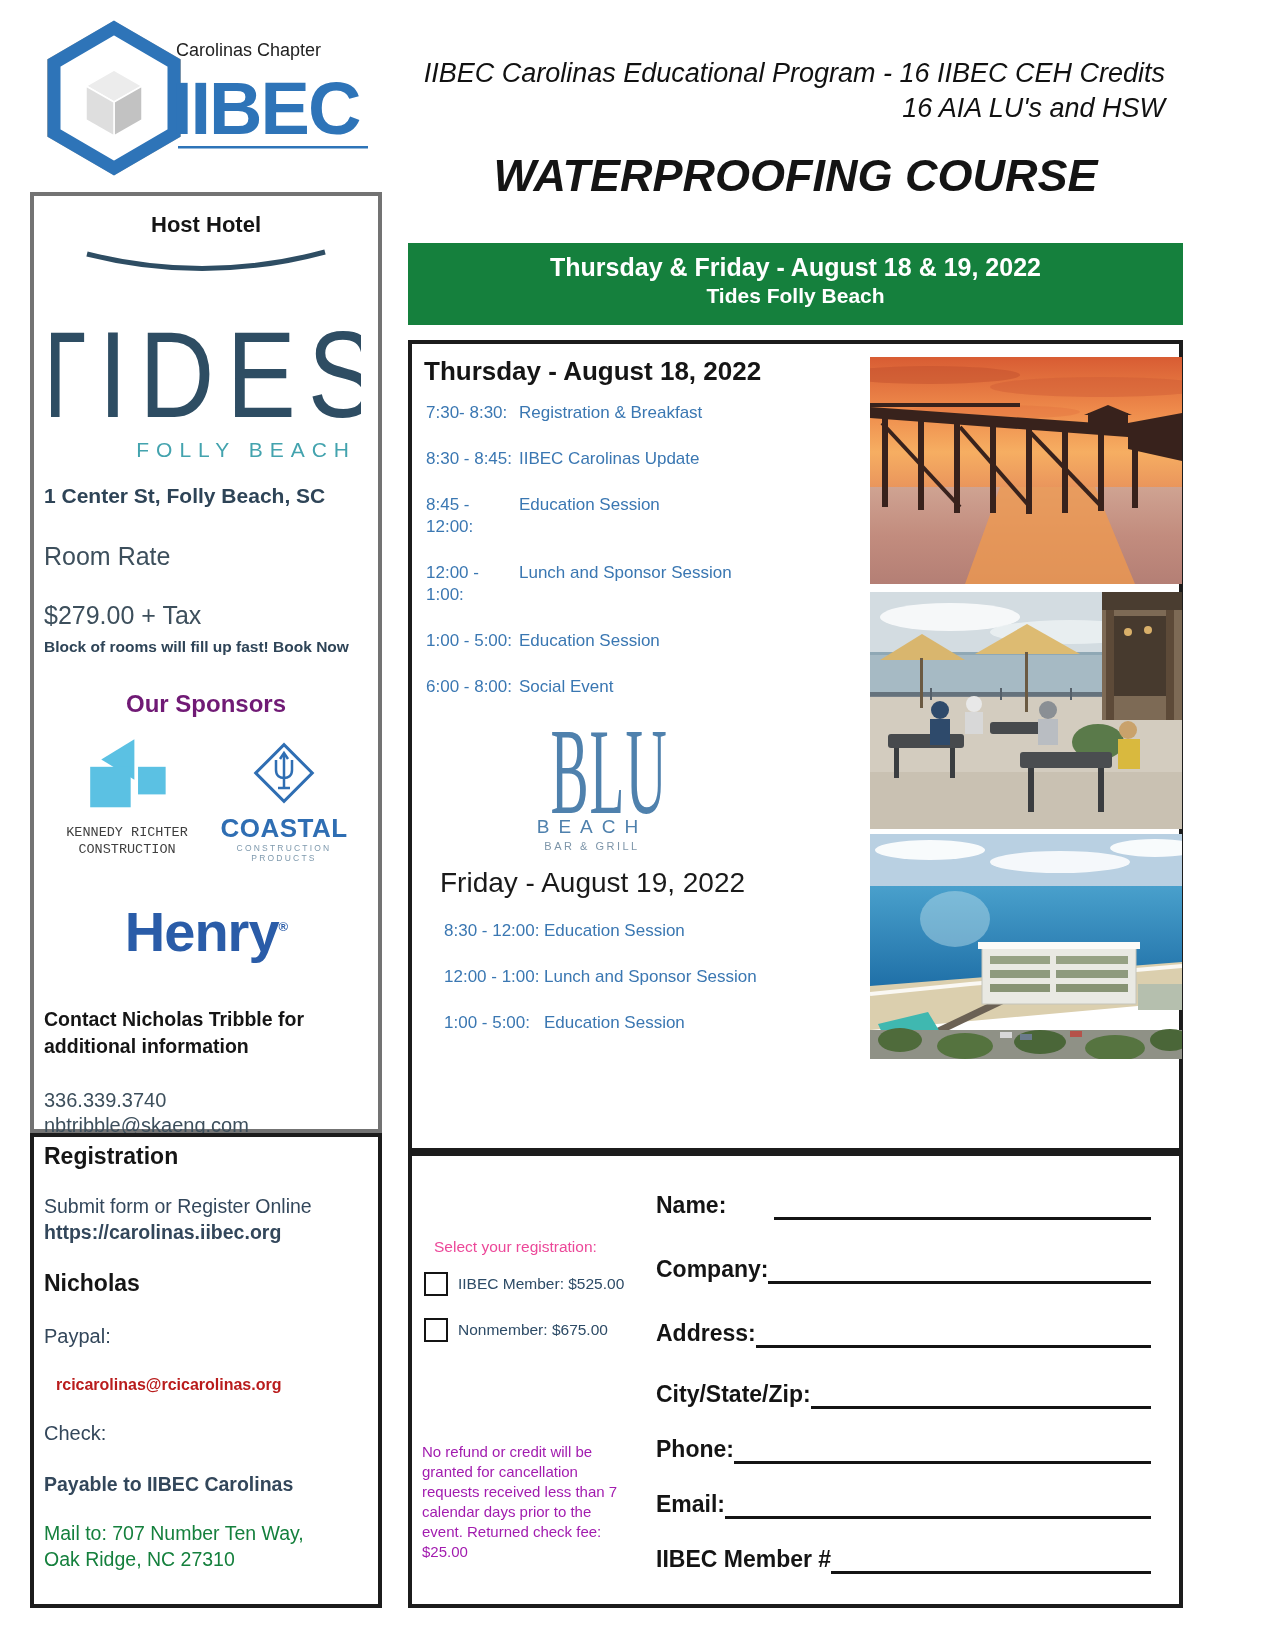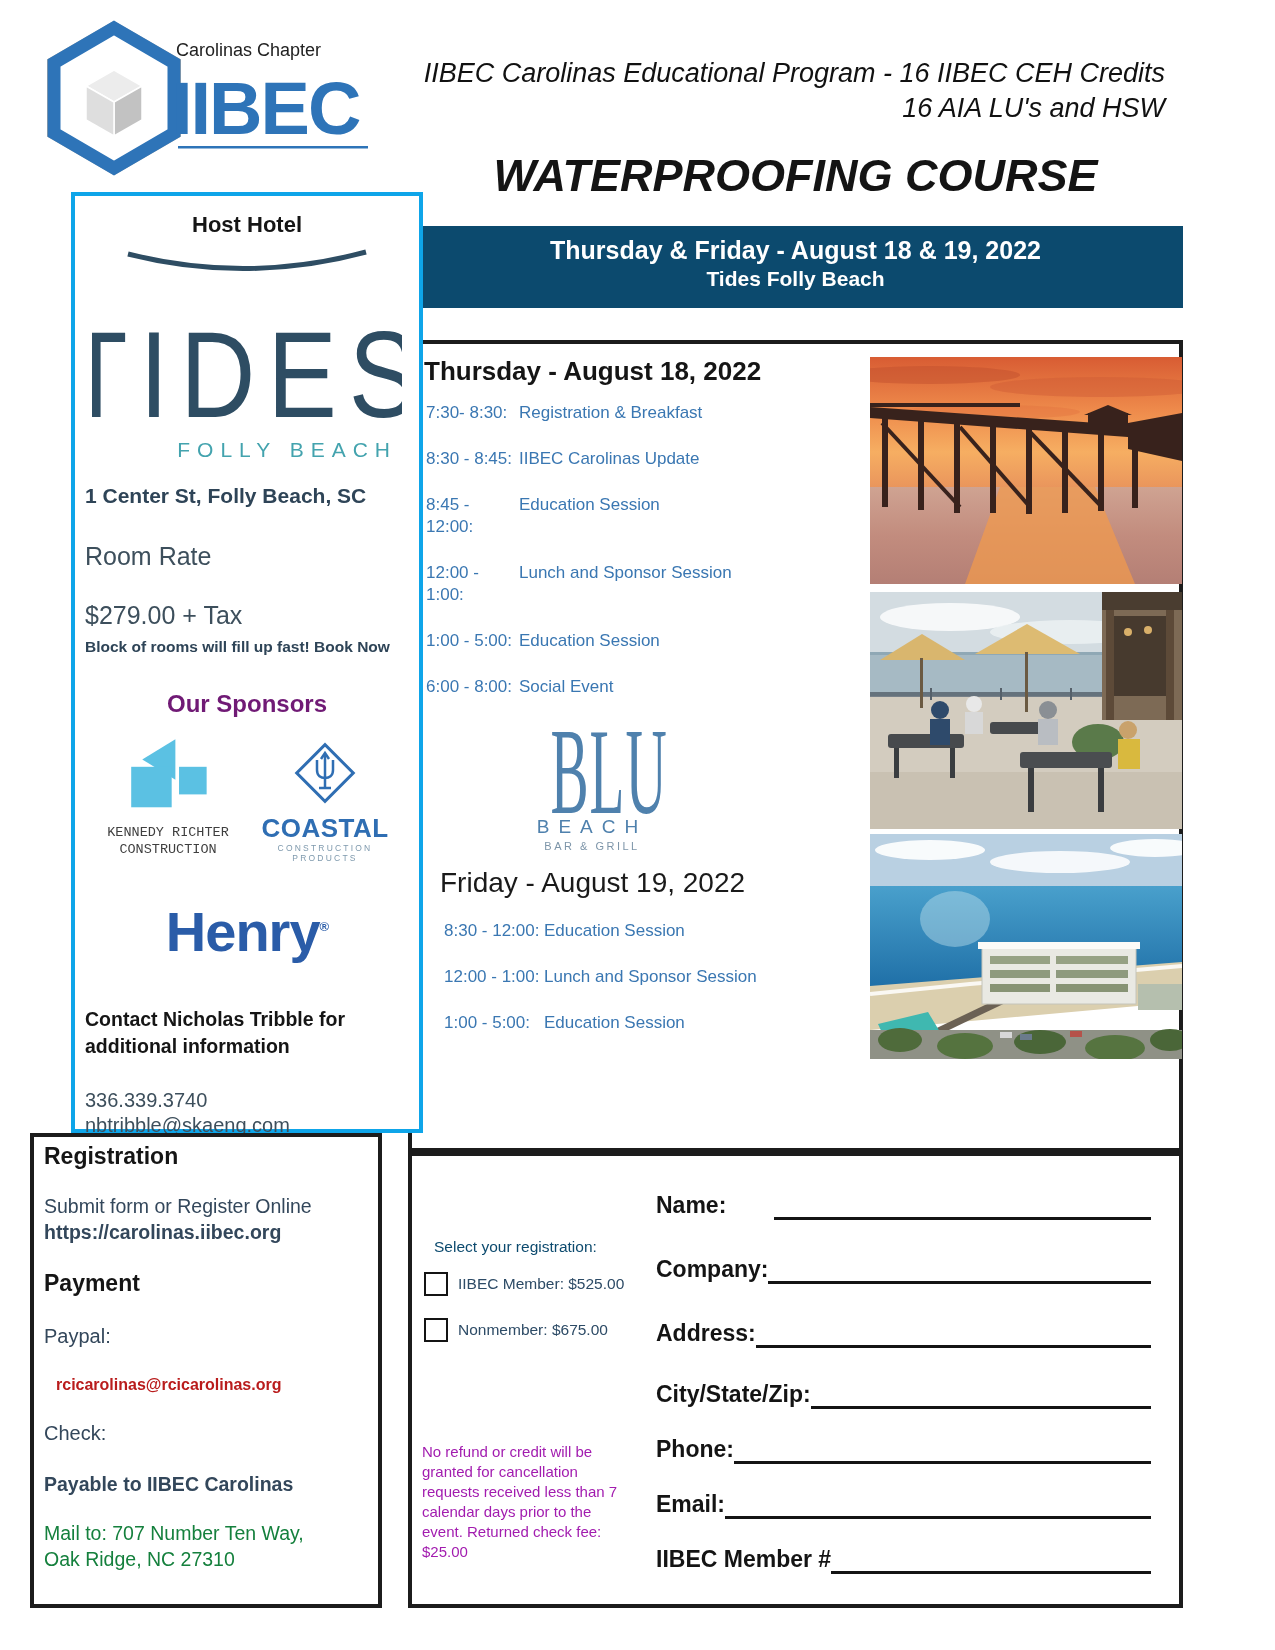--- a/index.html
+++ b/index.html
@@ -8,21 +8,21 @@
   .abs{position:absolute;}
 
   
   #logo{left:26px;top:14px;width:370px;height:170px;}
 
   
   #credits{left:400px;top:56px;width:765px;text-align:right;font-style:italic;
            font-size:27px;line-height:35px;color:#111;}
   #main-title{left:408px;top:150px;width:775px;text-align:center;
               font-size:45px;font-weight:bold;font-style:italic;color:#141414;}
-  #banner{left:408px;top:226px;width:775px;height:82px;background:#0c4a6e;color:#fff;
+  #banner{left:408px;top:243px;width:775px;height:82px;background:#15803d;color:#fff;
           text-align:center;}
   #banner .b1{font-size:25px;font-weight:bold;padding-top:10px;}
   #banner .b2{font-size:21px;font-weight:bold;padding-top:2px;}
 
   
   #schedule-box{left:408px;top:340px;width:775px;height:812px;border:4px solid #1c1c1c;
                 box-sizing:border-box;background:#fff;}
   .sched-left{position:absolute;left:0;top:0;width:460px;}
   .th-title{font-size:26px;font-weight:bold;color:#151515;margin:12px 0 16px 12px;line-height:30px;}
   .srow{display:flex;font-size:17px;color:#3a77b2;margin:0 0 24px 14px;line-height:22px;}
@@ -35,22 +35,22 @@
   .fr-title{font-size:28px;color:#1a1a1a;margin:14px 0 20px 28px;line-height:34px;}
   .fr .srow{margin-left:32px;}
   .fr .srow .t{width:100px;}
   .photo{position:absolute;left:458px;width:312px;}
   .photo svg{display:block;width:100%;height:100%;}
   #photo-pier{top:13px;height:227px;}
   #photo-patio{top:248px;height:237px;}
   #photo-aerial{top:490px;height:225px;}
 
   
-  #hotel-box{left:30px;top:192px;width:352px;height:941px;border:4px solid #0ea5e9;
-             box-sizing:border-box;background:#fff;margin-left:41px;}
+  #hotel-box{left:30px;top:192px;width:352px;height:941px;border:4px solid #737373;
+             box-sizing:border-box;background:#fff;}
   .hh-heading{text-align:center;font-size:22px;font-weight:bold;color:#151515;margin-top:16px;}
   #tides-swoosh{display:block;margin:10px auto 0;}
   #tides-svg{display:block;margin:2px auto 0;}
   #tides-sub{width:300px;margin:0 auto;text-align:right;font-size:21px;letter-spacing:7px;
              color:#43a3ae;line-height:24px;}
   .hh-address{font-size:21px;font-weight:bold;color:#2e4457;margin:22px 0 0 10px;}
   .hh-rate-label{font-size:25px;color:#3d4f5c;margin:34px 0 0 10px;}
   .hh-rate{font-size:25px;color:#3d4f5c;margin:30px 0 0 10px;}
   .hh-note{font-size:15.5px;font-weight:bold;color:#2e4457;margin:8px 0 0 10px;}
   .hh-sponsors-h{text-align:center;font-size:24px;font-weight:bold;color:#701a75;margin-top:34px;}
@@ -76,21 +76,21 @@
   .rg-pay-h{font-size:23px;font-weight:bold;color:#151515;margin:26px 0 0 10px;}
   .rg-paypal{font-size:20px;color:#33475b;margin:28px 0 0 10px;}
   .rg-paypal-email{font-size:16px;font-weight:bold;color:#b91c1c;margin:28px 0 0 22px;}
   .rg-check{font-size:20px;color:#33475b;margin:28px 0 0 10px;}
   .rg-payable{font-size:19.5px;font-weight:bold;color:#33475b;margin:28px 0 0 10px;}
   .rg-mail{font-size:19.5px;color:#15803d;margin:24px 0 0 10px;line-height:26px;}
 
   
   #form-box{left:408px;top:1152px;width:775px;height:456px;border:4px solid #1c1c1c;
             box-sizing:border-box;background:#fff;}
-  #select-label{position:absolute;left:22px;top:82px;font-size:15.5px;color:#0c4a6e;}
+  #select-label{position:absolute;left:22px;top:82px;font-size:15.5px;color:#ec4899;}
   .cb-row{position:absolute;left:12px;display:flex;align-items:center;font-size:15.5px;color:#2d4b66;}
   .cb{width:20px;height:20px;border:2.5px solid #141414;background:#fff;margin-right:10px;flex:none;}
   #cb-row-1{top:116px;}
   #cb-row-2{top:162px;}
   #refund-note{position:absolute;left:10px;top:286px;width:212px;font-size:15px;
                color:#a21caf;line-height:20px;}
   .field-row{position:absolute;left:244px;right:28px;display:flex;align-items:flex-end;height:34px;}
   .field-label{font-size:23px;font-weight:bold;color:#141414;line-height:30px;flex:none;}
   .field-line{flex:1;border-bottom:3px solid #141414;height:30px;}
   #fr-0{top:30px;gap:48px;} #fr-1{top:94px;} #fr-2{top:158px;} #fr-3{top:219px;}
@@ -357,21 +357,21 @@
 
     <div class="hh-contact">Contact Nicholas Tribble for additional information</div>
     <div class="hh-phone">336.339.3740</div>
     <div class="hh-email">nbtribble@skaeng.com</div>
   </div>
 
   <div class="abs" id="reg-box">
     <div class="rg-h">Registration</div>
     <div class="rg-line">Submit form or Register Online</div>
     <div class="rg-url">https://carolinas.iibec.org</div>
-    <div class="rg-pay-h">Payment</div>
+    <div class="rg-pay-h">Nicholas</div>
     <div class="rg-paypal">Paypal:</div>
     <div class="rg-paypal-email">rcicarolinas@rcicarolinas.org</div>
     <div class="rg-check">Check:</div>
     <div class="rg-payable">Payable to IIBEC Carolinas</div>
     <div class="rg-mail">
       <div>Mail to:  707 Number Ten Way,</div>
       <div>Oak Ridge, NC 27310</div>
     </div>
   </div>
 

